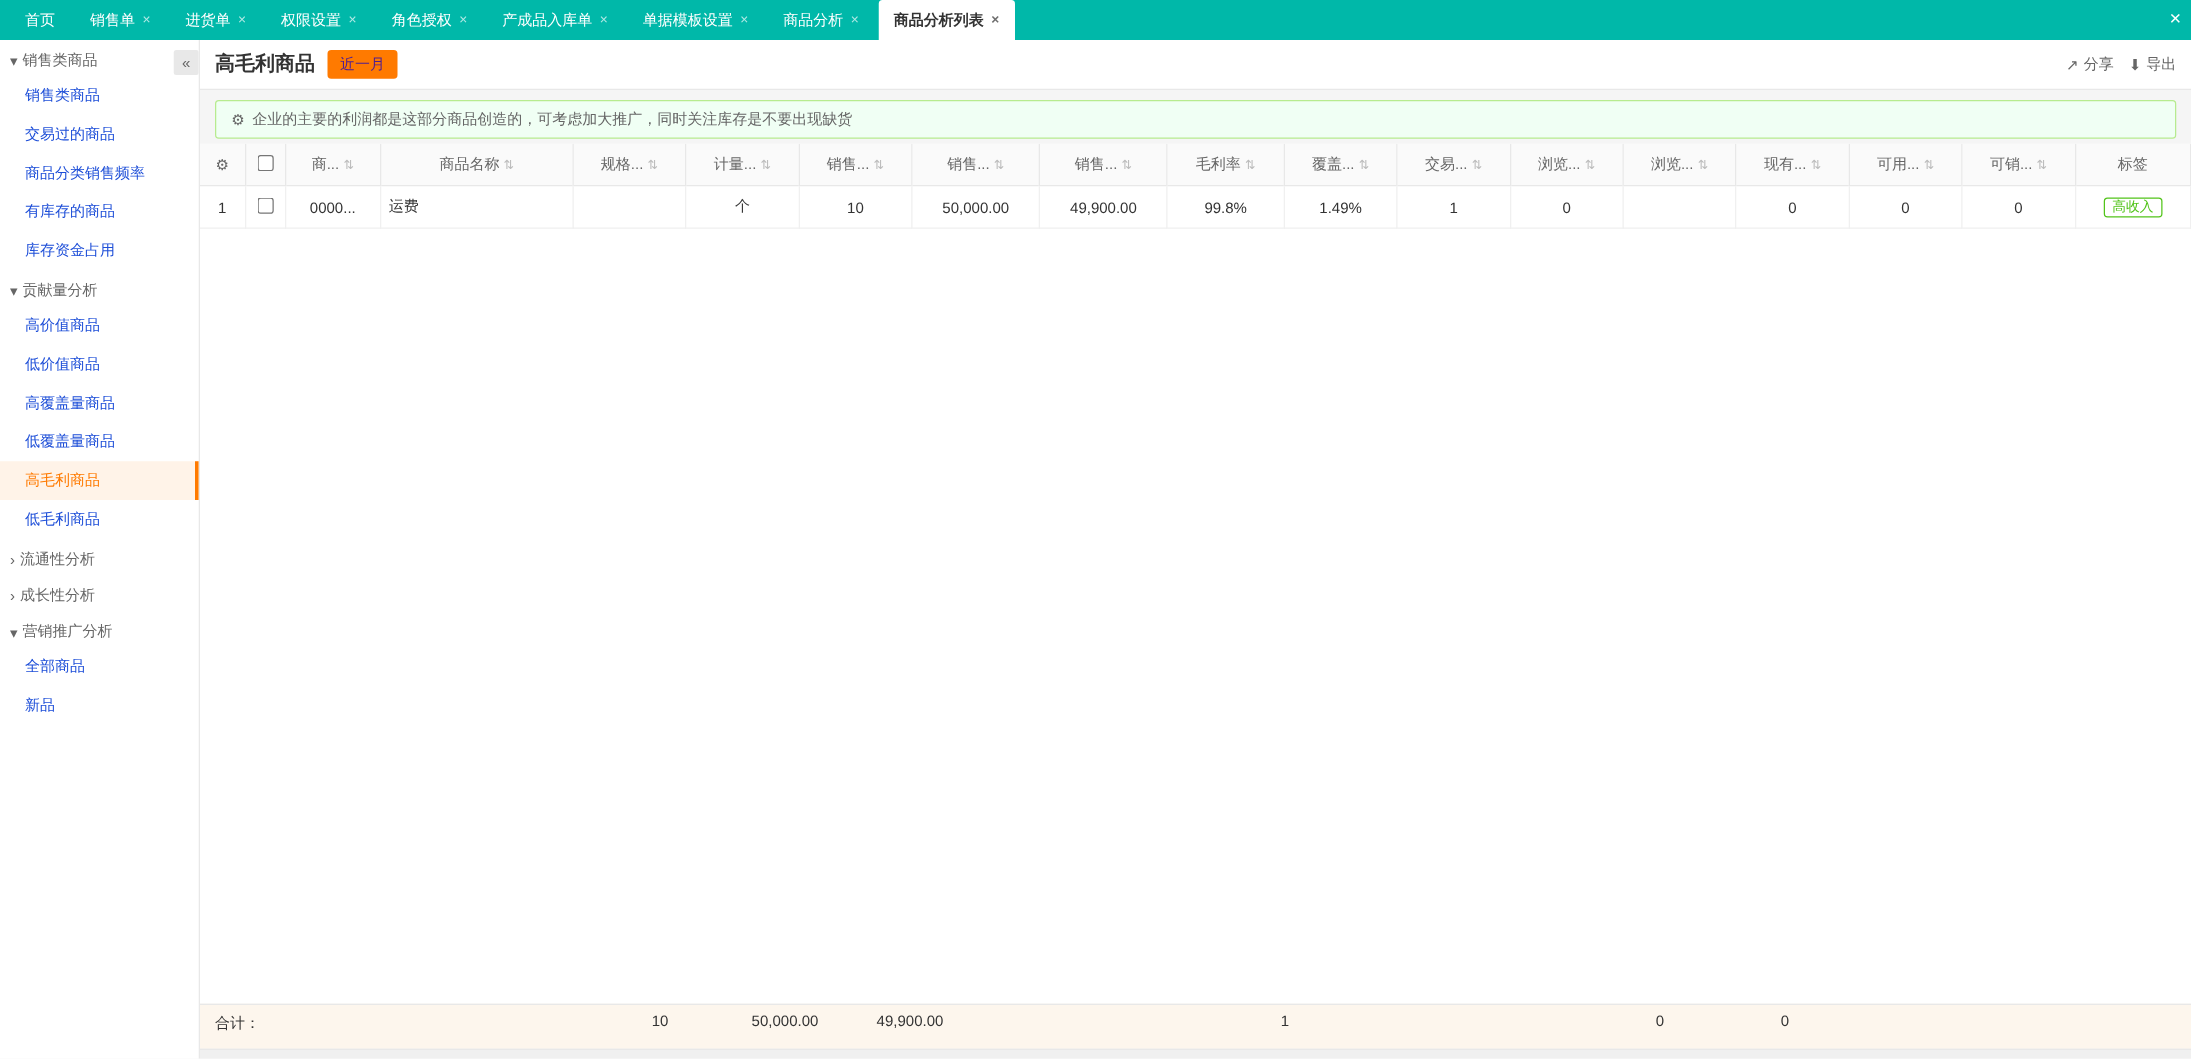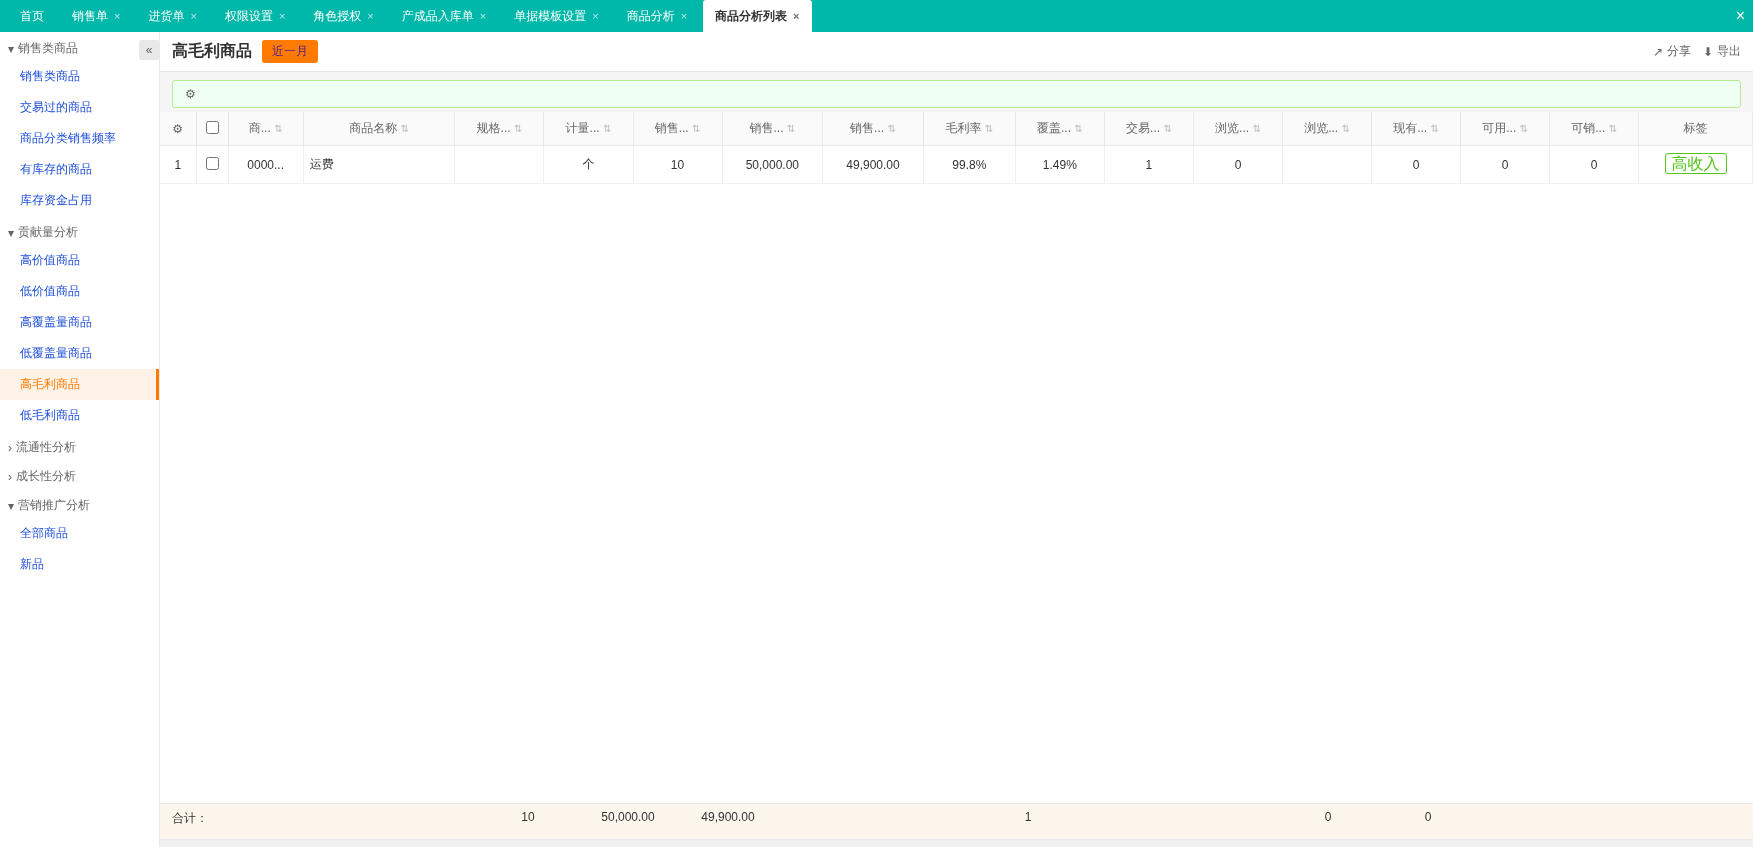--- a/index.html
+++ b/index.html
@@ -210,21 +210,21 @@
       border-right: 1px solid #f0f0f0;
       color: #333;
     }
     td.left { text-align: left; }
     .tag-high-income {
       background: #fff;
       color: #52c41a;
       border: 1px solid #52c41a;
       padding: 1px 6px;
       border-radius: 3px;
-      font-size: 16px;
+      font-size: 11px;
     }
 
     
     .table-footer {
       background: #fdf6ed;
       border-top: 1px solid #e8e8e8;
       padding: 6px 12px;
       display: flex;
       align-items: flex-start;
       gap: 20px;
@@ -376,20 +376,21 @@
         </div>
         <div class="action-btn">
           <span>⬇</span>
           <span>导出</span>
         </div>
       </div>
     </div>
 
     <div class="info-banner">
       <span>⚙</span>
+      <span>企业的主要的利润都是这部分商品创造的，可考虑加大推广，同时关注库存是不要出现缺货</span>
     </div>
 
     <div class="table-container">
       <table>
         <thead>
           <tr>
             <th style="width:36px;">
               <span>⚙</span>
             </th>
             <th style="width:32px;">

